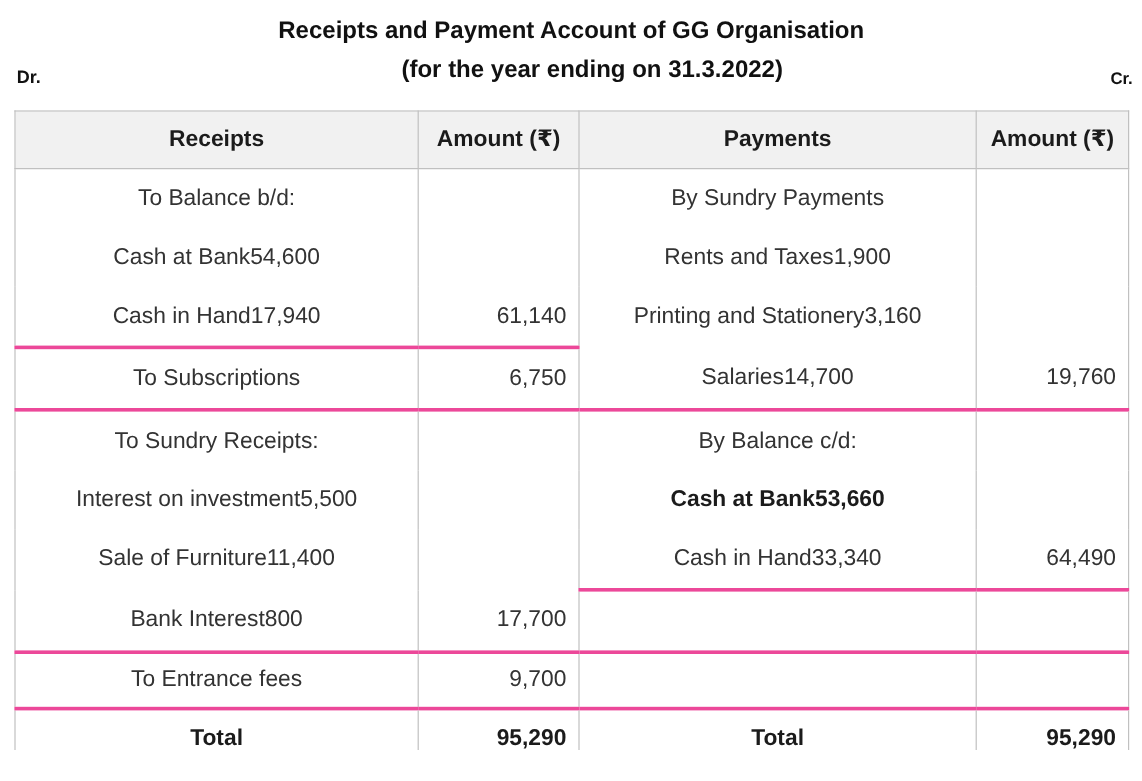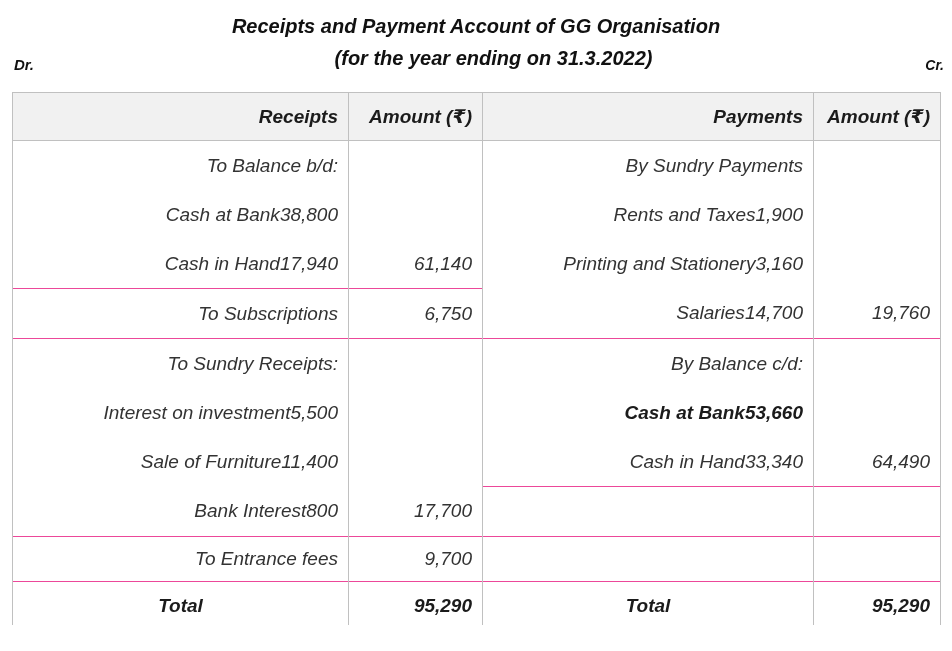--- a/index.html
+++ b/index.html
@@ -10,21 +10,20 @@
     height: 651px;
     font-family: "Liberation Sans", "DejaVu Sans", sans-serif;
     color: #333333;
     -webkit-font-smoothing: antialiased;
   }
   .page {
     position: relative;
     width: 952px;
     height: 625px;
     overflow: hidden;
-    font-style: italic;
   }
   
   .page-header {
     position: relative;
     padding-top: 13px;
     height: 62px;
   }
   .title-line1, .title-line2 {
     text-align: center;
     font-size: 20px;
@@ -61,42 +60,42 @@
   col.c2 { width: 134px; }
   col.c3 { width: 331px; }
   col.c4 { width: 127px; }
   th {
     background: #f1f1f1;
     border: 1px solid #c0c0c0;
     height: 47px;
     font-size: 19px;
     font-weight: 700;
     color: #1b1b1b;
-    text-align: right;
+    text-align: center;
     padding: 0 10px;
   }
   td {
     border-left: 1px solid #c0c0c0;
     border-right: 1px solid #c0c0c0;
     border-top: none;
     border-bottom: none;
     height: 49px;
     font-size: 19px;
     padding: 0 10px;
     vertical-align: middle;
     color: #333333;
     overflow: hidden;
     white-space: nowrap;
   }
   tr.short td { height: 44px; }
   tr.total-row td { height: 47px; }
-  td.bt { border-top: 1px solid #ec4899; }
+  td.bt { border-top: 3px solid #ec4899; }
   .line {
     display: flex;
-    justify-content: flex-end;
+    justify-content: center;
     align-items: center;
   }
   .amt { text-align: right; padding-left: 45px; }
   .center { text-align: center; }
   .bold {
     font-weight: 700;
     color: #1b1b1b;
   }
 </style>
 </head>
@@ -142,21 +141,21 @@
           <span></span>
             </div>
           </td>
         <td class="amt"></td>
       </tr>
 
       <tr>
         <td>
             <div class="line">
           <span>Cash at Bank</span>
-          <span>38,800</span>
+          <span>54,600</span>
             </div>
           </td>
         <td class="amt"></td>
         <td>
             <div class="line">
           <span>Rents and Taxes</span>
           <span>1,900</span>
             </div>
           </td>
         <td class="amt"></td>

